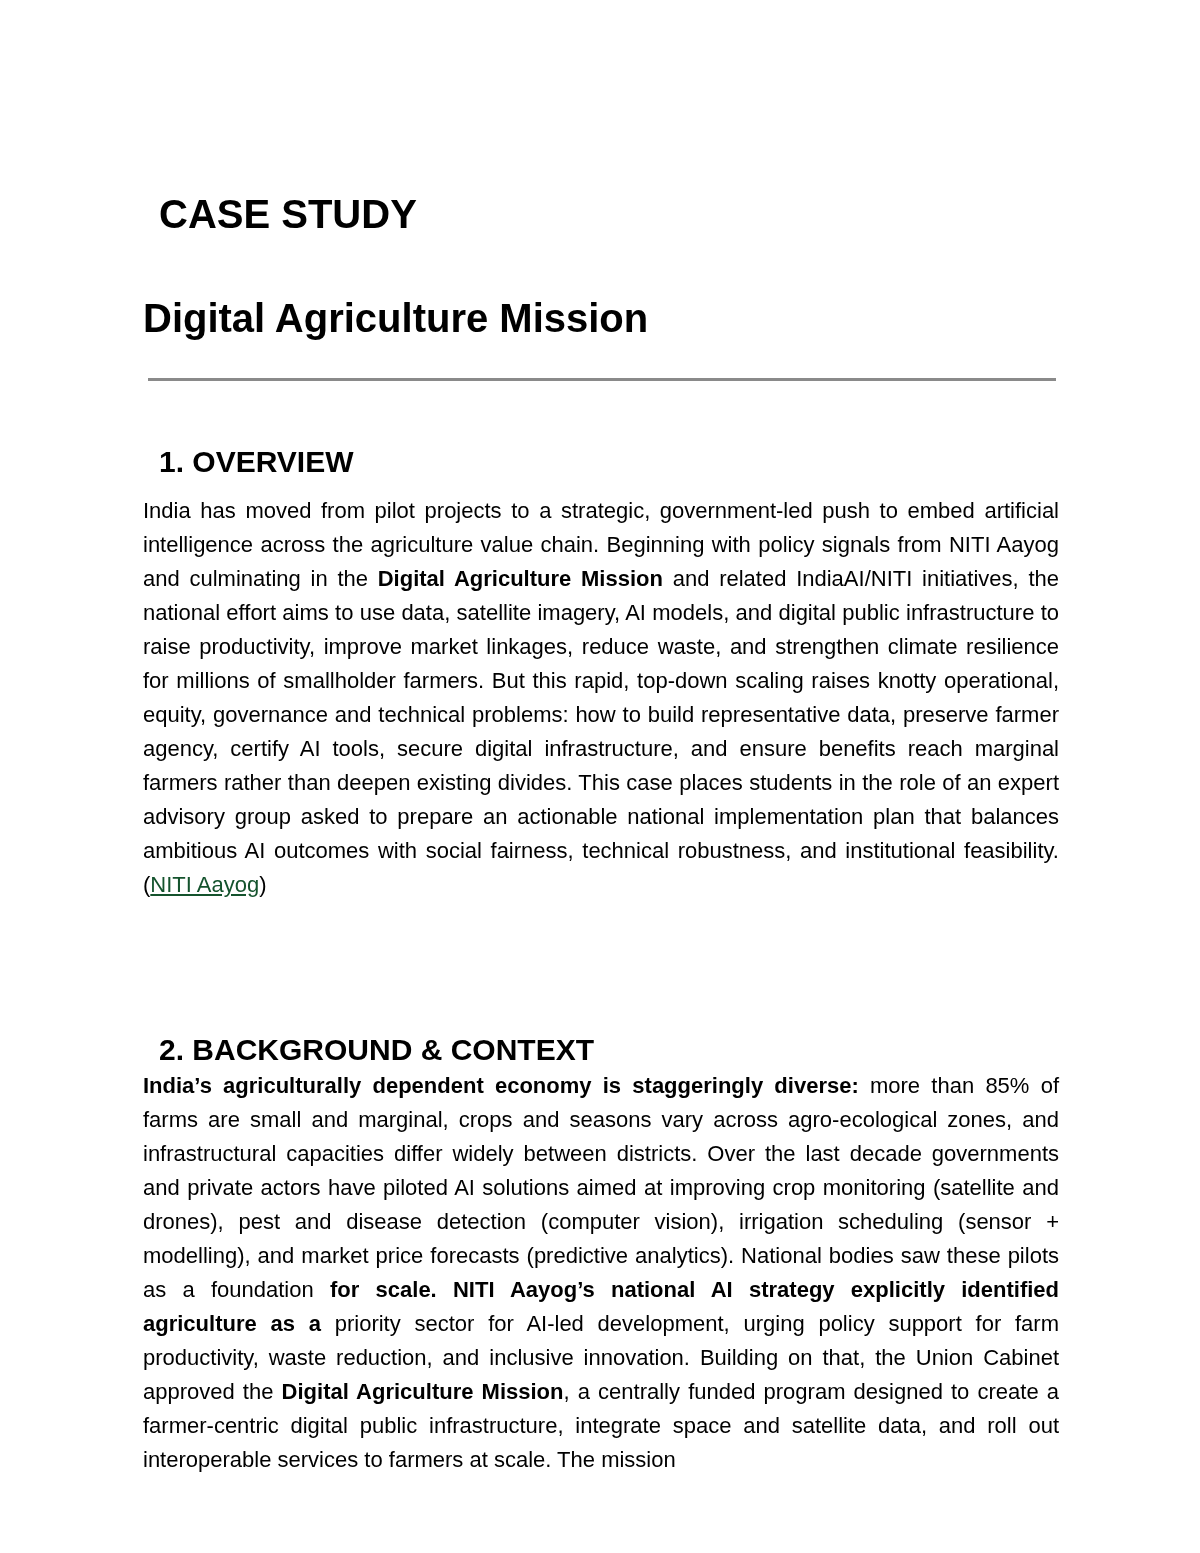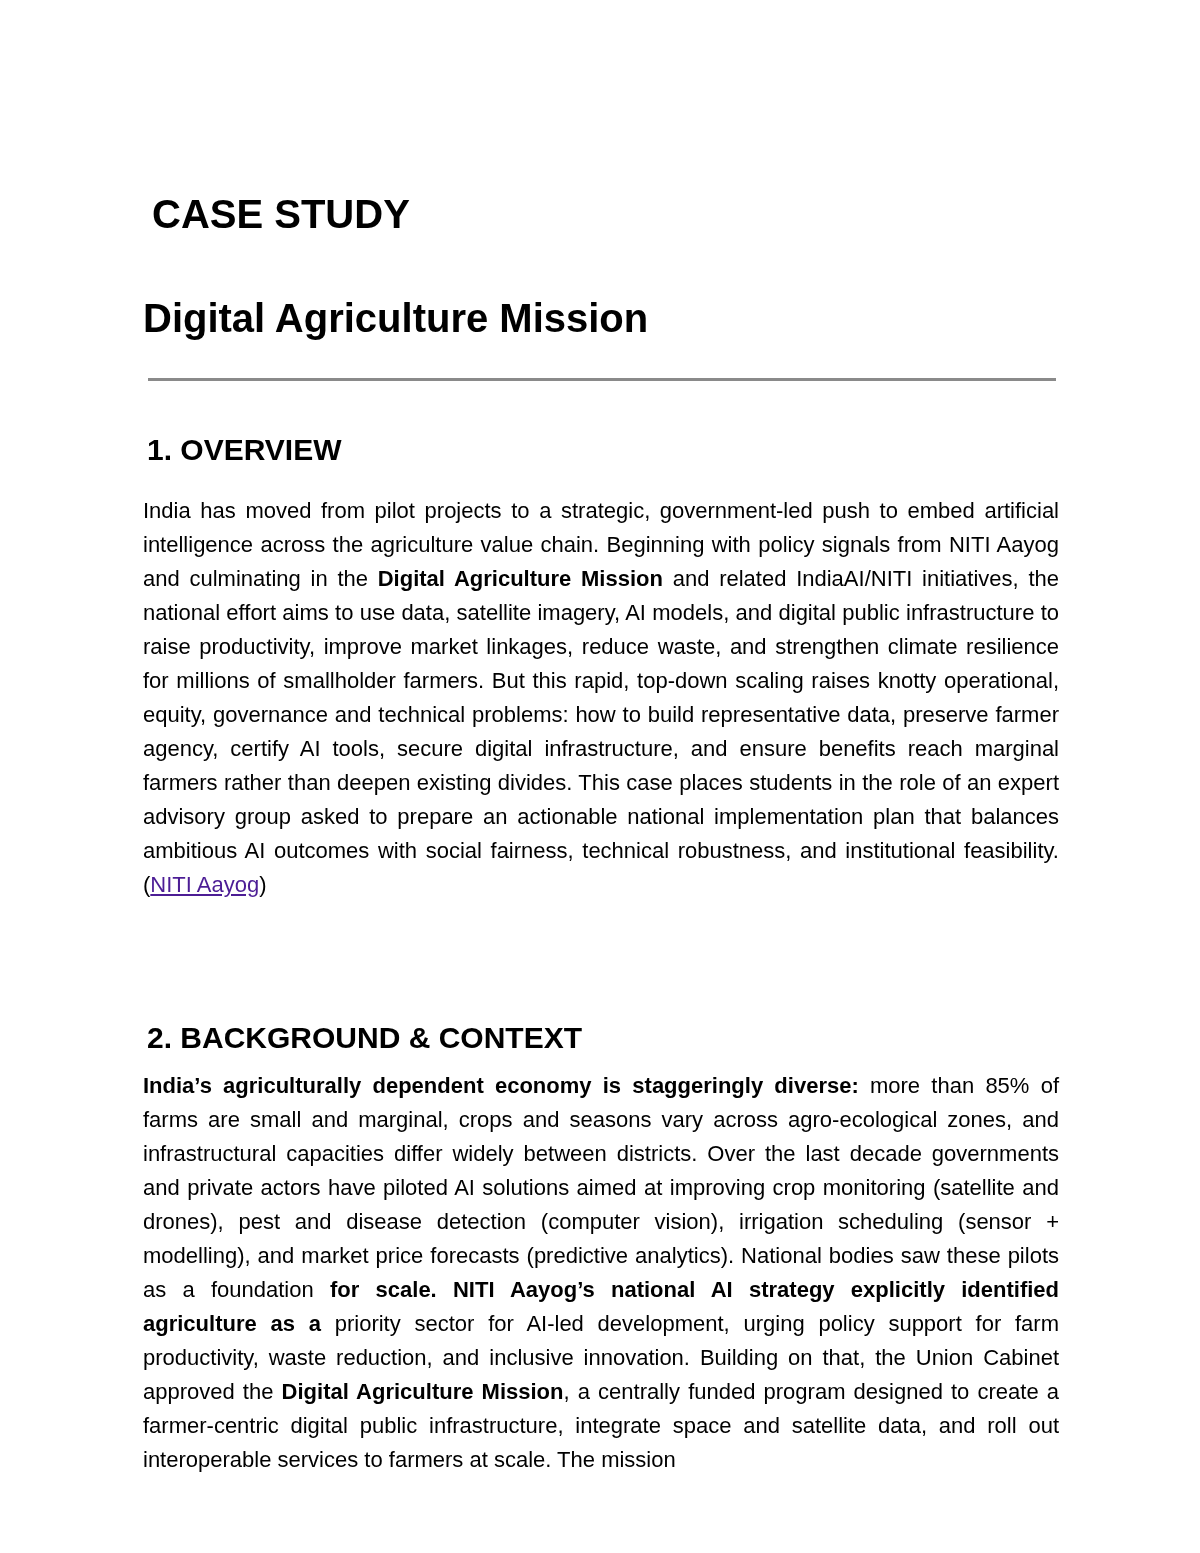--- a/index.html
+++ b/index.html
@@ -17,21 +17,21 @@
     }
     .page {
       position: absolute;
       left: 143px;
       top: 0;
       width: 916px;
     }
     .title {
       position: absolute;
       top: 190px;
-      left: 9px;
+      left: 16px;
       margin: 0;
       font-size: 40px;
       font-weight: bold;
       line-height: 48px;
       white-space: nowrap;
     }
     .subtitle {
       position: absolute;
       top: 294px;
       left: 0;
@@ -47,21 +47,21 @@
       left: 5px;
       width: 908px;
       height: 0;
       border: none;
       border-top: 3px solid #8a8a8a;
       margin: 0;
     }
     .section-heading {
       position: absolute;
       left: 0;
-      margin: 4px;
+      margin: 16px;
       font-size: 30px;
       font-weight: bold;
       line-height: 36px;
       white-space: nowrap;
     }
     .h1 { top: 428px; }
     .h2 { top: 1016px; }
     .para {
       position: absolute;
       left: 0;
@@ -69,21 +69,21 @@
       margin: 0;
       font-size: 22px;
       line-height: 34px;
       text-align: justify;
       text-align-last: left;
     }
     .p1 { top: 494px; }
     .p2 { top: 1069px; }
     .para b { font-weight: bold; }
     .link {
-      color: #4c1d95;
+      color: #14532d;
       text-decoration: underline;
       cursor: pointer;
     }
   </style>
 </head>
 <body>
 
 <div class="page">
   <h1 class="title">CASE STUDY</h1>
   <h2 class="subtitle">Digital Agriculture Mission</h2>

